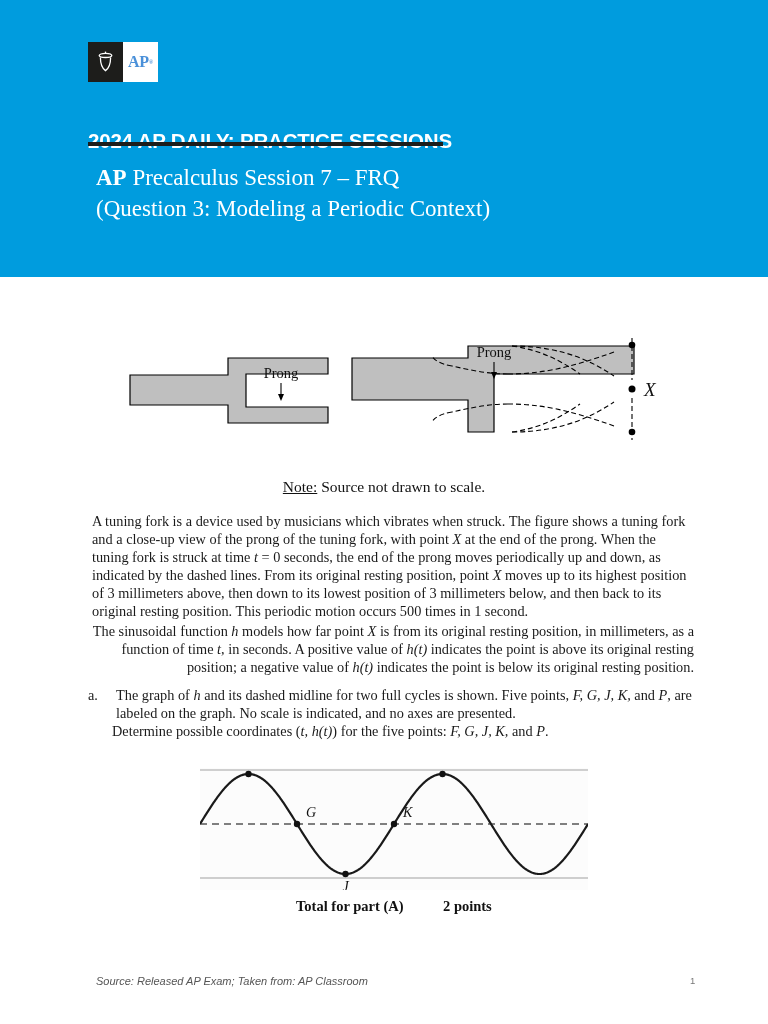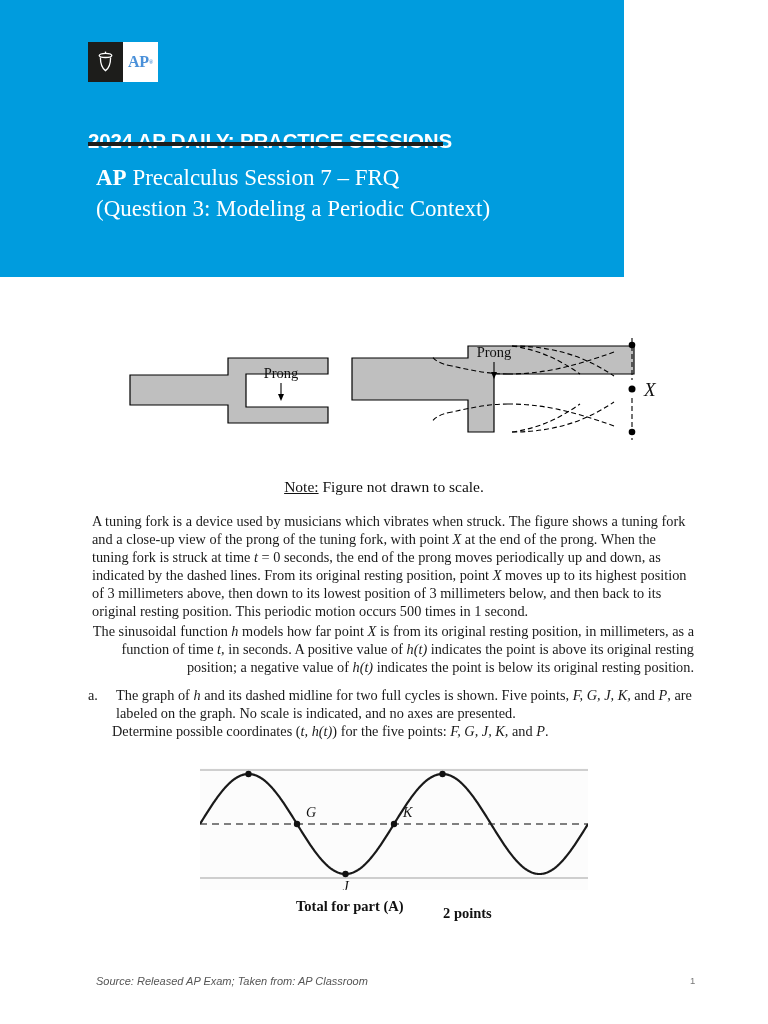--- a/index.html
+++ b/index.html
@@ -8,21 +8,21 @@
     width:768px; height:1024px;
     background:#ffffff;
     font-family:"Liberation Serif", serif;
     position:relative;
     overflow:hidden;
   }
 
   
   #header {
     position:absolute; left:0; top:0;
-    width:624px; height:277px;
+    width:768px; height:277px;
     background:#009CDE;
   }
   #logo {
     position:absolute; left:88px; top:42px;
     width:70px; height:40px;
     display:flex;
   }
   #logo-acorn {
     width:35px; height:40px; background:#1D1D1B;
     display:flex; align-items:center; justify-content:center;
@@ -94,21 +94,21 @@
 
   
   #graph { position:absolute; left:200px; top:768px; width:388px; height:122px; }
 
   #totals {
     position:absolute; left:0; top:898px; width:768px;
     font-family:"Liberation Serif", serif;
     font-weight:bold; font-size:14.5px; color:#111;
   }
   #totals .t1 { position:absolute; left:296px; top:0; }
-  #totals .t2 { position:absolute; left:443px; top:0;margin-top:7px; }
+  #totals .t2 { position:absolute; left:443px; top:0; }
 
   
   #footer-src {
     position:absolute; left:96px; top:975px;
     font-family:"Liberation Sans", sans-serif;
     font-style:italic; font-size:11px; color:#555;
   }
   #footer-page {
     position:absolute; left:690px; top:975px;
     font-family:"Liberation Sans", sans-serif;
@@ -181,21 +181,21 @@
       <line x1="632" y1="68" x2="632" y2="110"></line>
     </g>
 
     <circle cx="632" cy="15" r="3.3" fill="#000"></circle>
     <circle cx="632" cy="102" r="3.3" fill="#000"></circle>
     <circle cx="632" cy="59" r="3.5" fill="#000"></circle>
     <text x="644" y="66" font-family="Liberation Serif, serif" font-style="italic" font-size="19" fill="#111">X</text>
   </svg>
 </div>
 
-<div id="note"><span class="u">Note:</span><span> Figure not drawn to scale.</span></div>
+<div id="note"><span class="u">Note:</span><span> Source not drawn to scale.</span></div>
 
 <div class="para" id="p1">
   <span>A tuning fork is a device used by musicians which vibrates when struck. The figure shows a tuning fork and a close-up view of the prong of the tuning fork, with point </span><i>X</i><span> at the end of the prong. When the tuning fork is struck at time </span><i>t</i><span> = 0 seconds, the end of the prong moves periodically up and down, as indicated by the dashed lines. From its original resting position, point </span><i>X</i><span> moves up to its highest position of 3 millimeters above, then down to its lowest position of 3 millimeters below, and then back to its original resting position. This periodic motion occurs 500 times in 1 second.</span>
 </div>
 
 <div class="para" id="p2">
   <span>The sinusoidal function </span><i>h</i><span> models how far point </span><i>X</i><span> is from its original resting position, in millimeters, as a function of time </span><i>t</i><span>, in seconds. A positive value of </span><i>h(t)</i><span> indicates the point is above its original resting position; a negative value of </span><i>h(t)</i><span> indicates the point is below its original resting position.</span>
 </div>
 
 <div id="qa">

